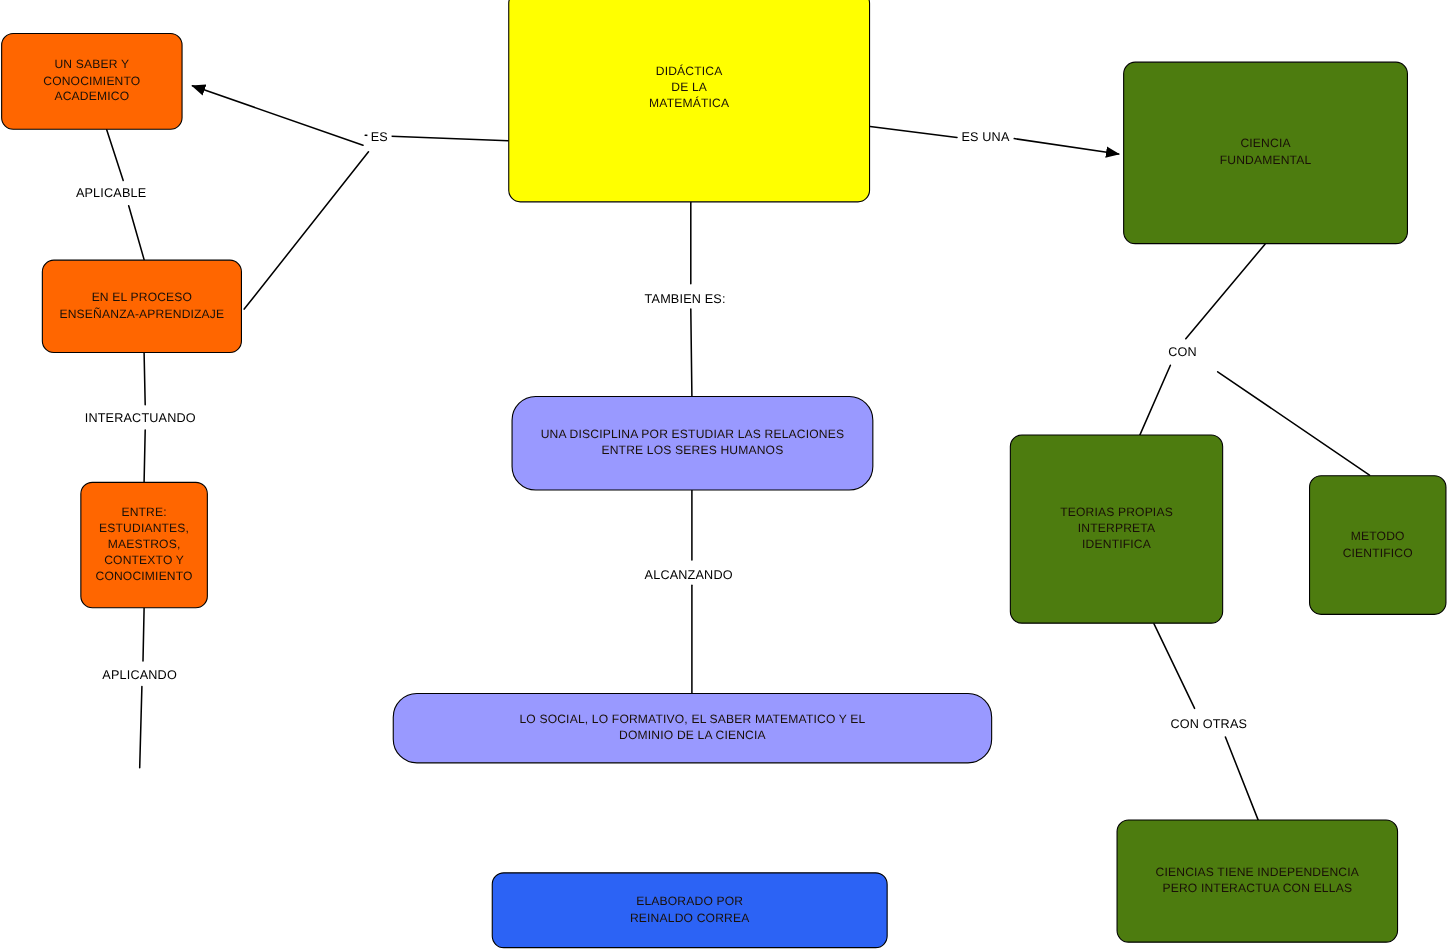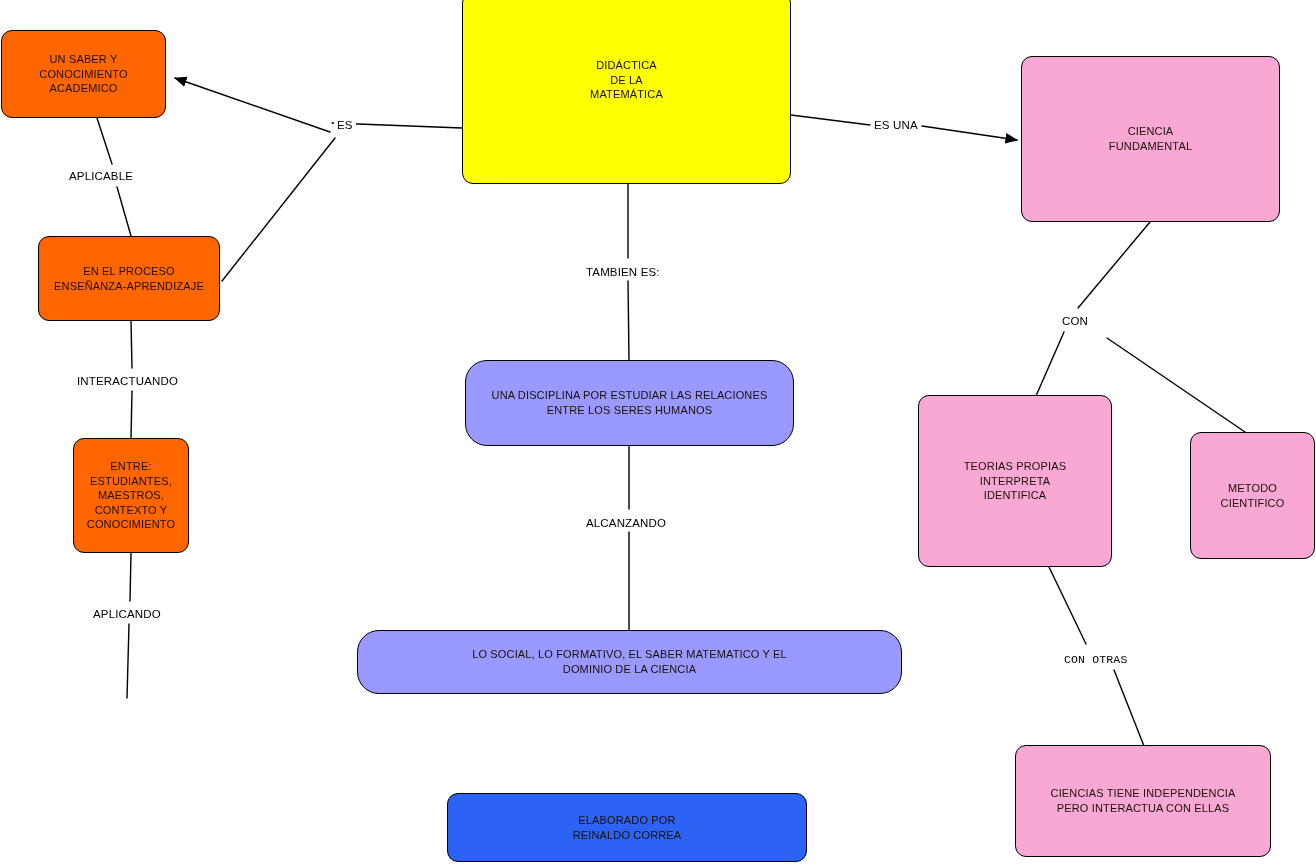--- a/index.html
+++ b/index.html
@@ -36,21 +36,21 @@
     text-align: center;
     color: #1a1008;
     font-size: 11px;
     line-height: 14.6px;
     letter-spacing: 0.15px;
     white-space: pre-line;
     padding: 20px 6px;
   }
   .node.n-orange { background: #FF6600; }
   .node.n-yellow { background: #FFFF00; }
-  .node.n-green  { background: #f9a8d4; }
+  .node.n-green  { background: #4d7c0f; }
   .node.n-purple { background: #9999FF; border-radius: 22px; }
   .node.n-blue   { background: #2C63F5; }
 
   
   .node.align-upper {
     align-items: flex-start;
     padding-top: 65px;
   }
 
   .edge-label {
@@ -197,17 +197,17 @@
   </div>
 
   <div class="edge-label" style="left:583px; top:517px;">
     <span>ALCANZANDO</span>
   </div>
 
   <div class="edge-label" style="left:90px; top:608px;">
     <span>APLICANDO</span>
   </div>
 
-  <div class="edge-label" style="left:1061px; top:653px;font-family:Liberation Mono, monospace;">
+  <div class="edge-label" style="left:1061px; top:653px;">
     <span>CON OTRAS</span>
   </div>
 
 </div>
 
 </body></html>

